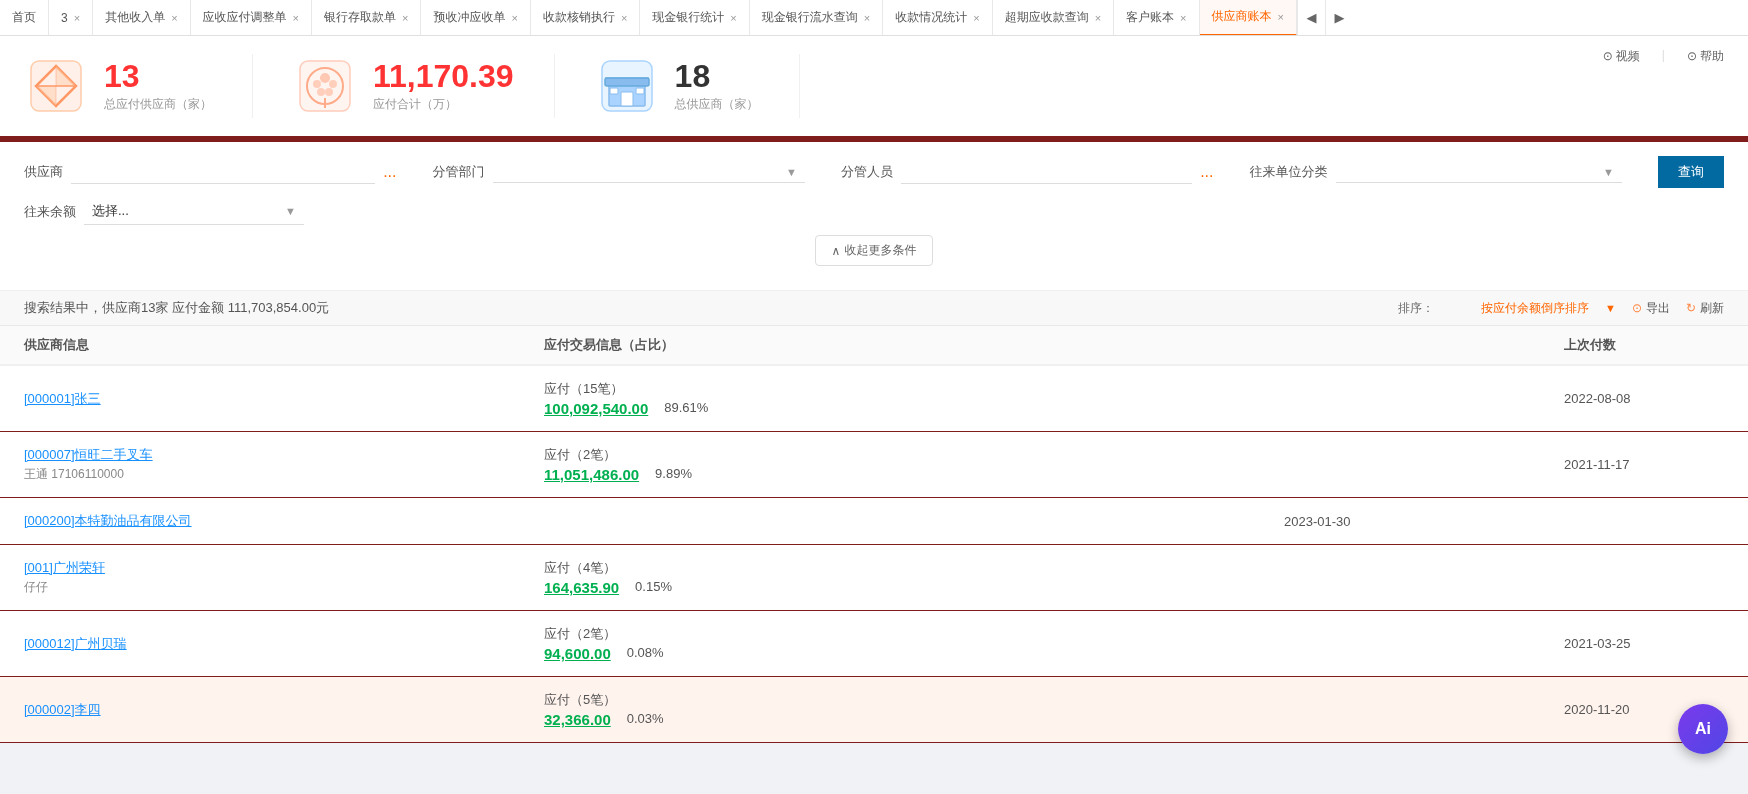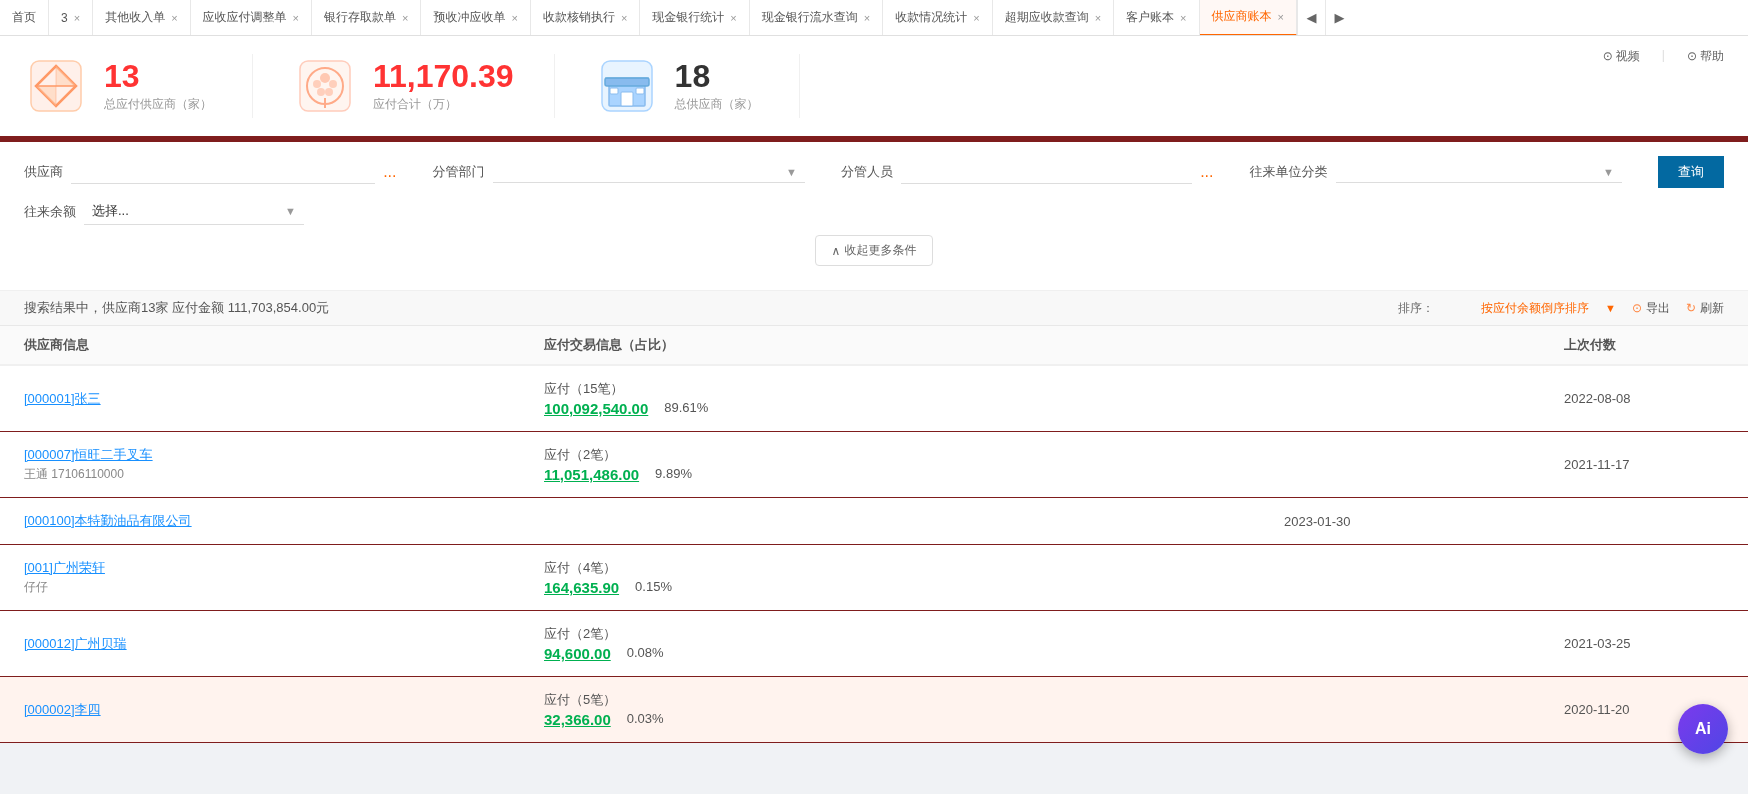--- a/index.html
+++ b/index.html
@@ -426,21 +426,21 @@
         <div class="payable-amount">11,051,486.00</div>
         <span class="payable-percent">9.89%</span>
       </div>
     </div>
     <div></div>
     <div class="last-payment">2021-11-17</div>
   </div>
 
   <div class="table-row">
     <div>
-      <div class="supplier-link">[000100]本特勤油品有限公司</div>
+      <div class="supplier-link">[000200]本特勤油品有限公司</div>
     </div>
     <div></div>
     <div class="last-payment">2023-01-30</div>
   </div>
 
   <div class="table-row">
     <div>
       <div class="supplier-link">[001]广州荣轩</div>
       <div class="supplier-sub">仔仔</div>
     </div>

